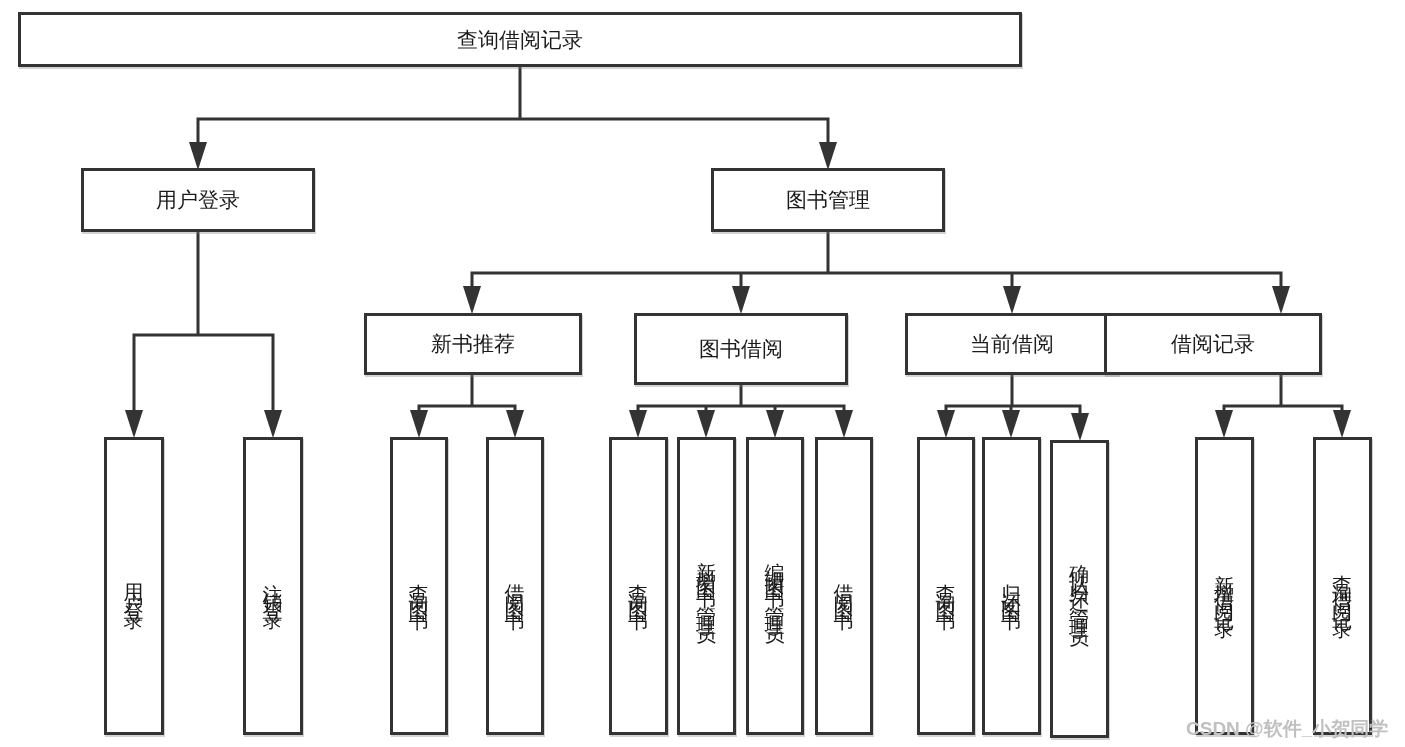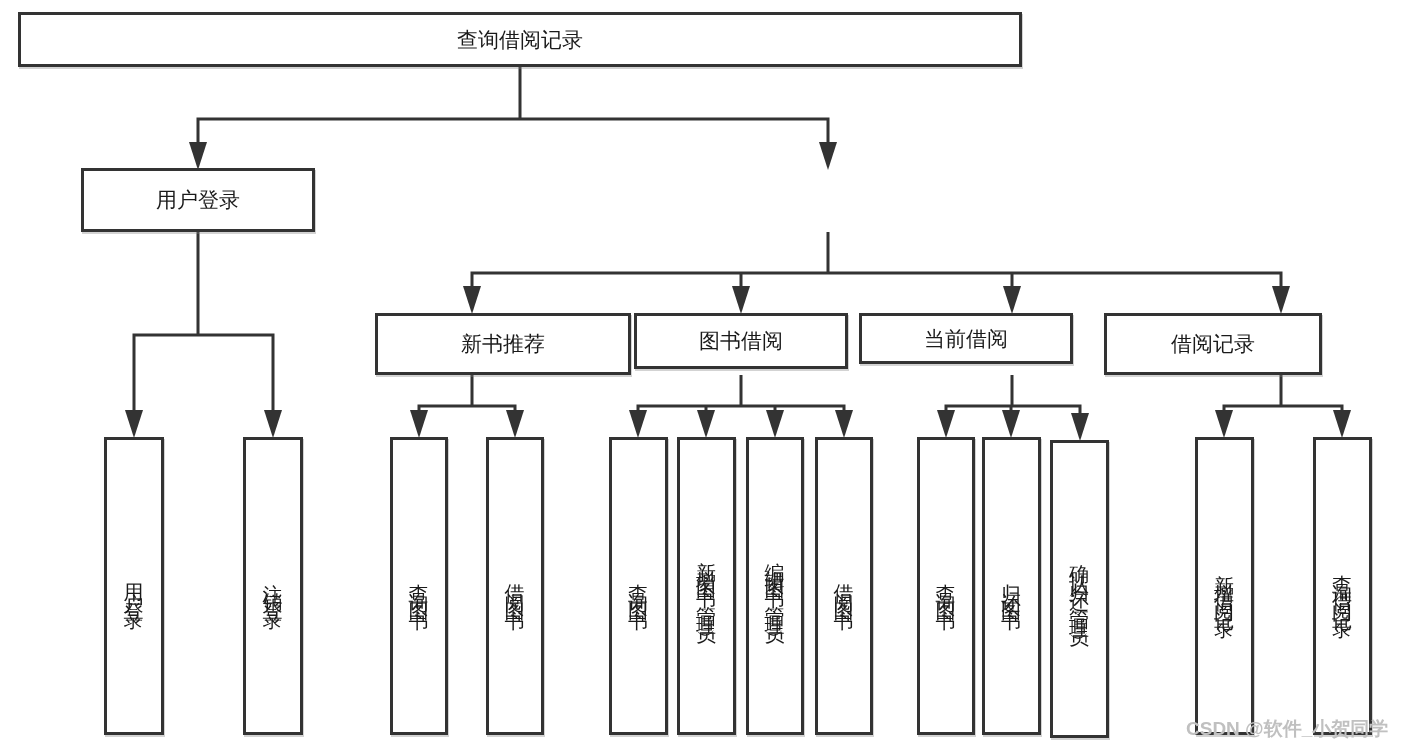--- a/index.html
+++ b/index.html
@@ -102,24 +102,25 @@
     <polygon points="1071,413 1089,413 1080,441"></polygon>
 
     <path d="M1281 375 V406 M1224 420 V406 H1342 V420"></path>
     <polygon points="1215,410 1233,410 1224,438"></polygon>
     <polygon points="1333,410 1351,410 1342,438"></polygon>
   </svg>
 
   <div class="box" style="left:18px;top:12px;width:1004px;height:55px">查询借阅记录</div>
 
   <div class="box" style="left:81px;top:168px;width:234px;height:64px">用户登录</div>
+  <div class="box" style="left:711px;top:168px;width:234px;height:64px">图书管理</div>
 
-  <div class="box" style="left:375px;top:313px;width:256px;height:62px">新书推荐</div>
-  <div class="box" style="left:634px;top:313px;width:214px;height:56px">图书借阅</div>
-  <div class="box" style="left:859px;top:313px;width:214px;height:51px">当前借阅</div>
+  <div class="box" style="left:364px;top:313px;width:218px;height:62px">新书推荐</div>
+  <div class="box" style="left:634px;top:313px;width:214px;height:72px">图书借阅</div>
+  <div class="box" style="left:905px;top:313px;width:214px;height:62px">当前借阅</div>
   <div class="box" style="left:1104px;top:313px;width:218px;height:62px">借阅记录</div>
 
   <div class="box leaf" style="left:104px;top:437px;width:60px;height:298px">用户登录</div>
   <div class="box leaf" style="left:243px;top:437px;width:60px;height:298px">注销登录</div>
 
   <div class="box leaf" style="left:390px;top:437px;width:58px;height:298px">查询图书</div>
   <div class="box leaf" style="left:486px;top:437px;width:58px;height:298px">借阅图书</div>
 
   <div class="box leaf" style="left:609px;top:437px;width:59px;height:298px">查询图书</div>
   <div class="box leaf" style="left:677px;top:437px;width:59px;height:298px">新增图书（管理员）</div>

